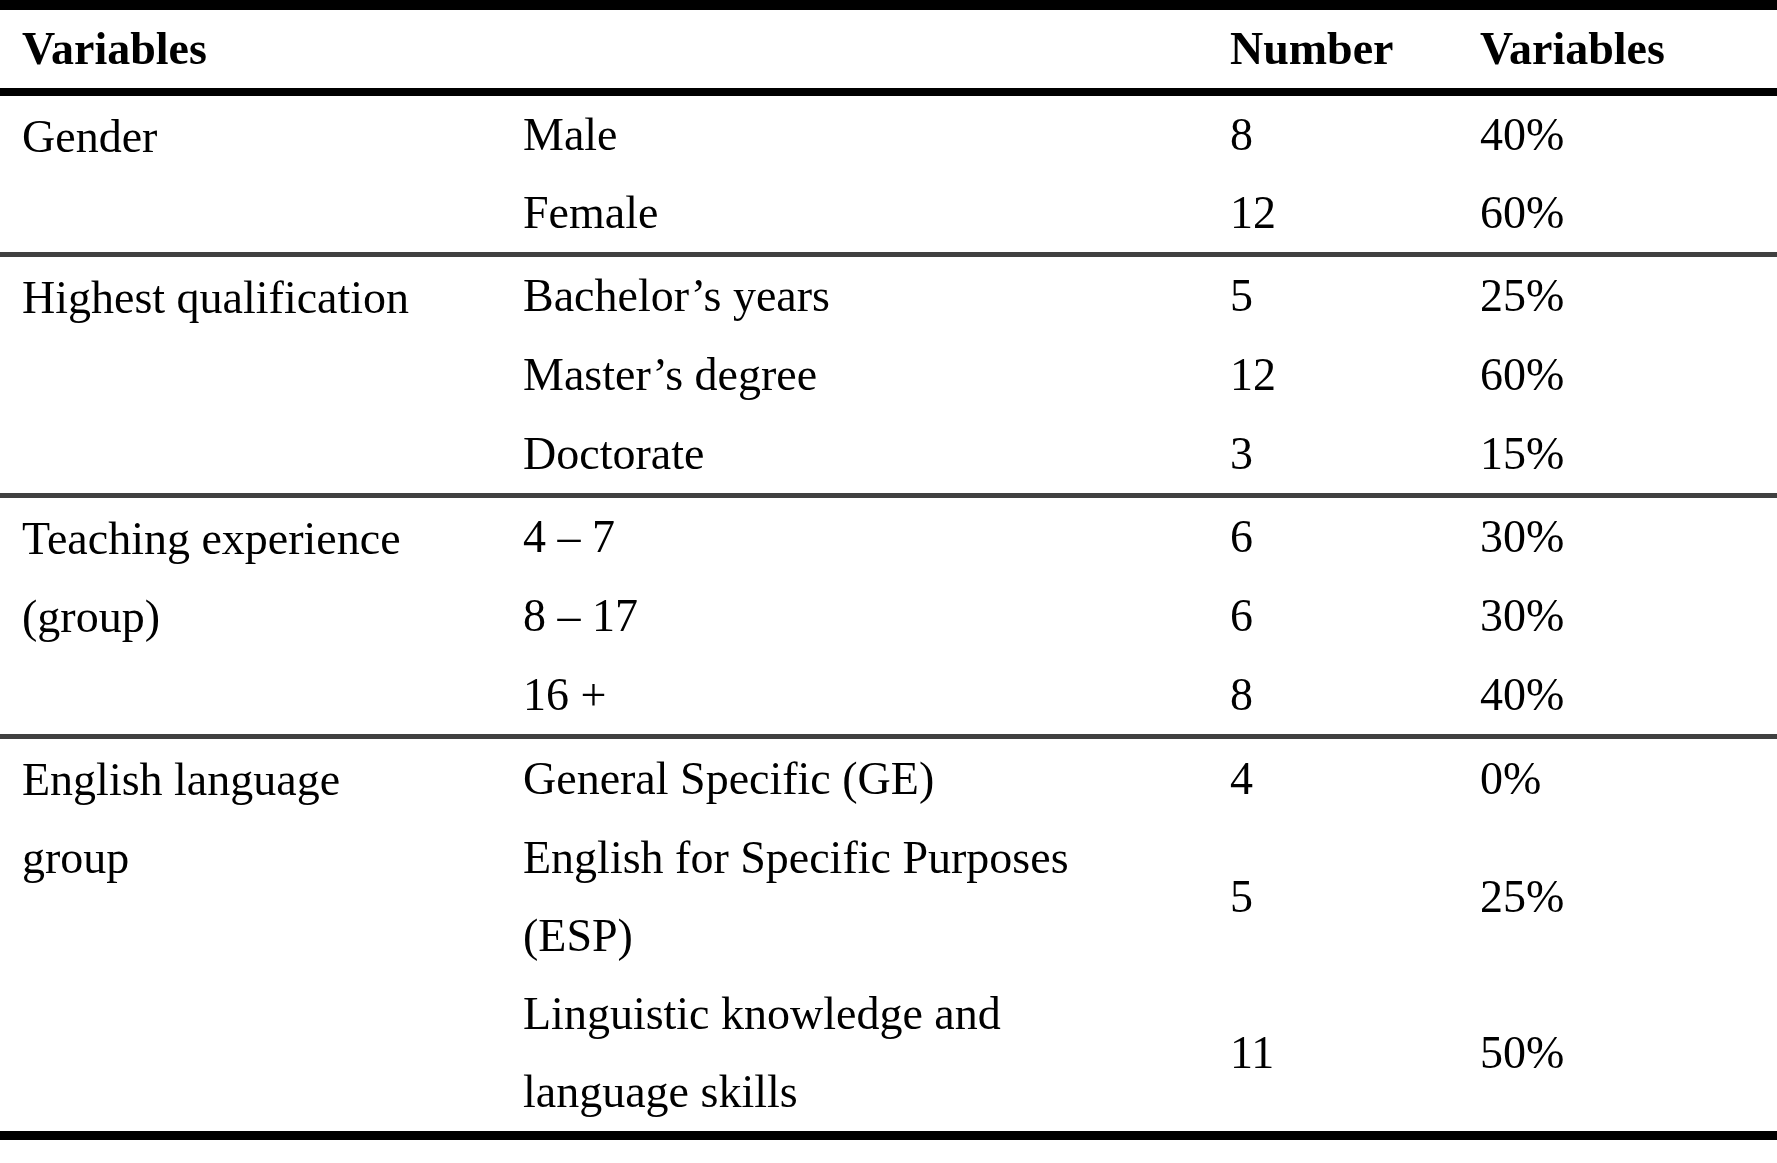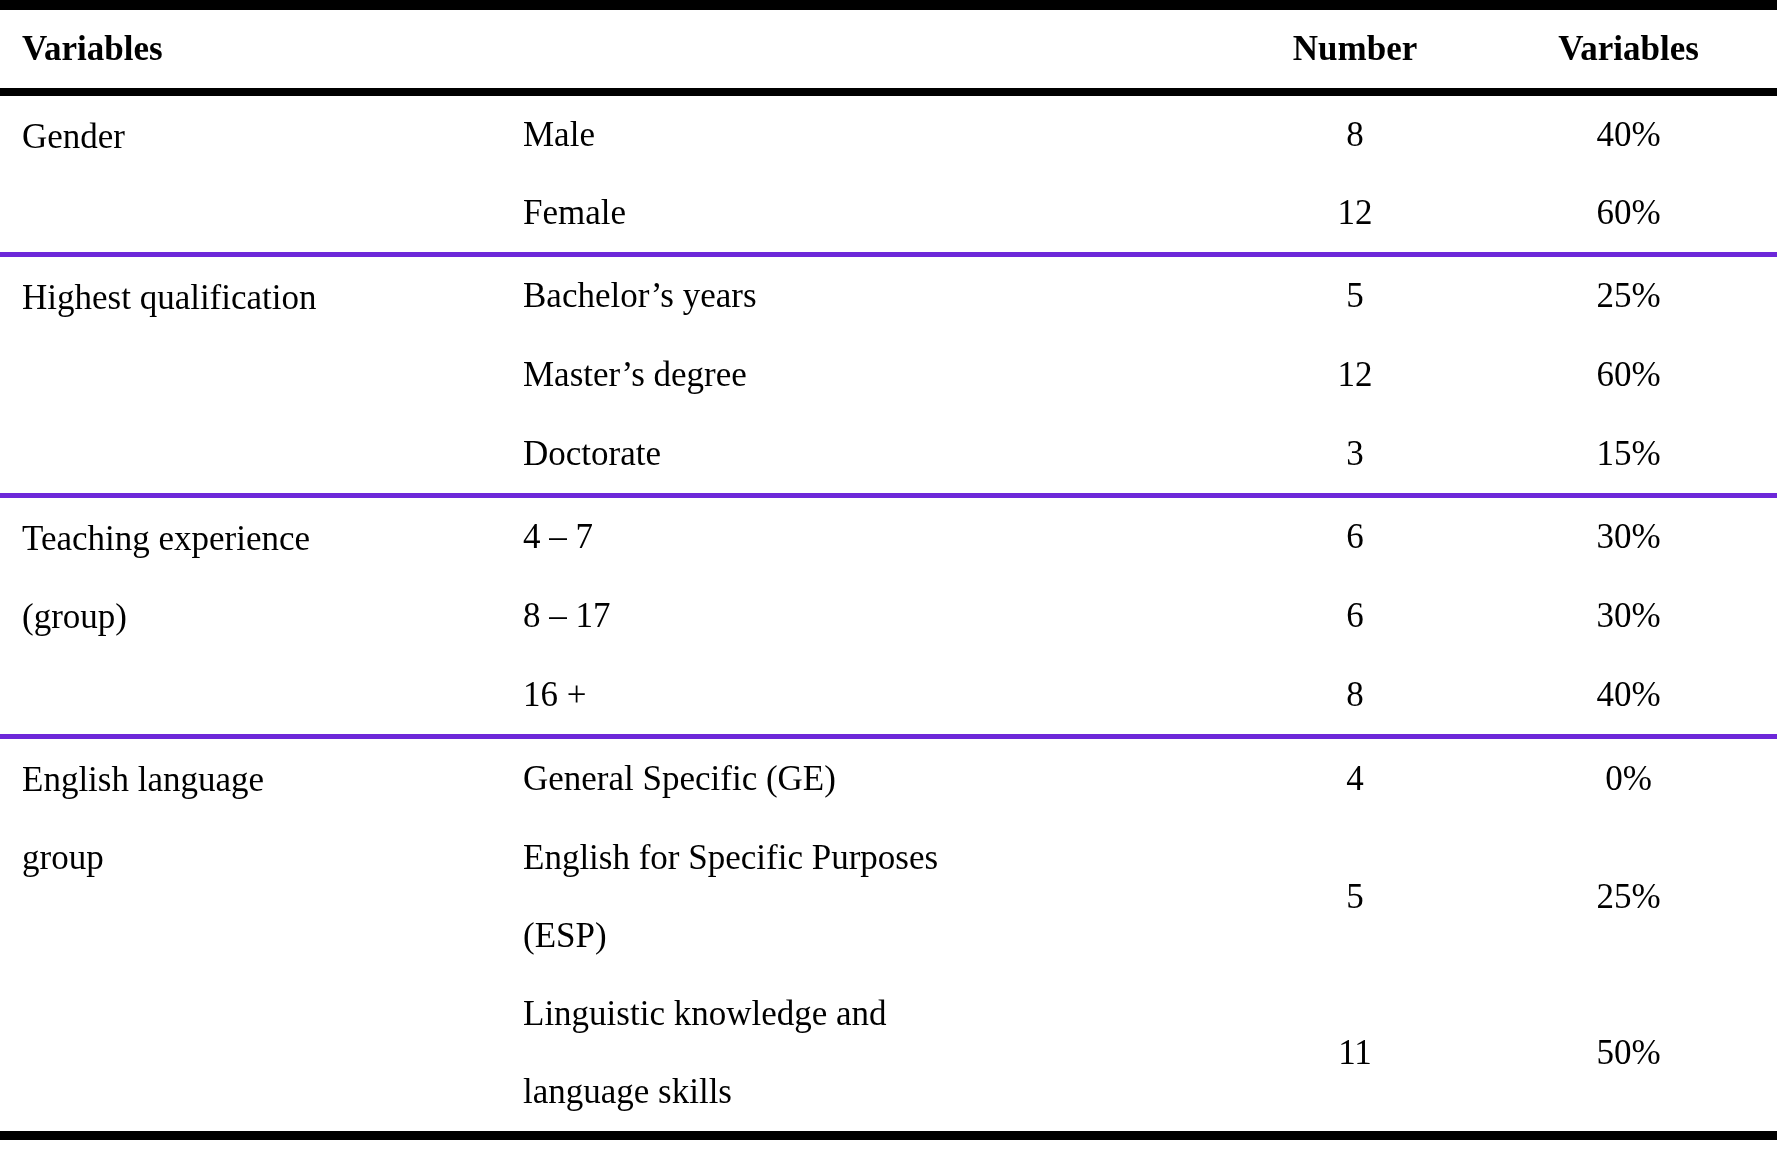--- a/index.html
+++ b/index.html
@@ -16,33 +16,33 @@
     table-layout: fixed;
     border-collapse: collapse;
     border-top: 10px solid #000;
     border-bottom: 9px solid #000;
   }
   col.c1 { width: 500px; }
   col.c2 { width: 730px; }
   col.c3 { width: 250px; }
   col.c4 { width: 297px; }
   th, td {
-    font-size: 35px;
+    font-size: 46px;
     line-height: 78px;
     font-weight: normal;
     vertical-align: middle;
     text-align: left;
     padding: 0;
   }
   thead tr { height: 76px; }
   thead th { font-weight: bold; }
   th.h-var { padding-left: 22px; }
-  th.h-num, th.h-pct, td.num, td.pct { text-align: center; }
+  th.h-num, th.h-pct, td.num, td.pct { }
   thead { border-bottom: 8px solid #000; }
-  tbody.section { border-bottom: 5px solid #6d28d9; }
+  tbody.section { border-bottom: 5px solid #404040; }
   tbody.section:last-of-type { border-bottom: none; padding-left: 44px; }
   tr.single { height: 80px; }
   tr.ge-row { height: 82px; }
   td.varcell {
     vertical-align: top;
     padding-left: 22px;
     padding-top: 2px;
   }
   td.cat { padding-left: 23px; }
   td.cat .ln, td.varcell .ln { display: block; }

